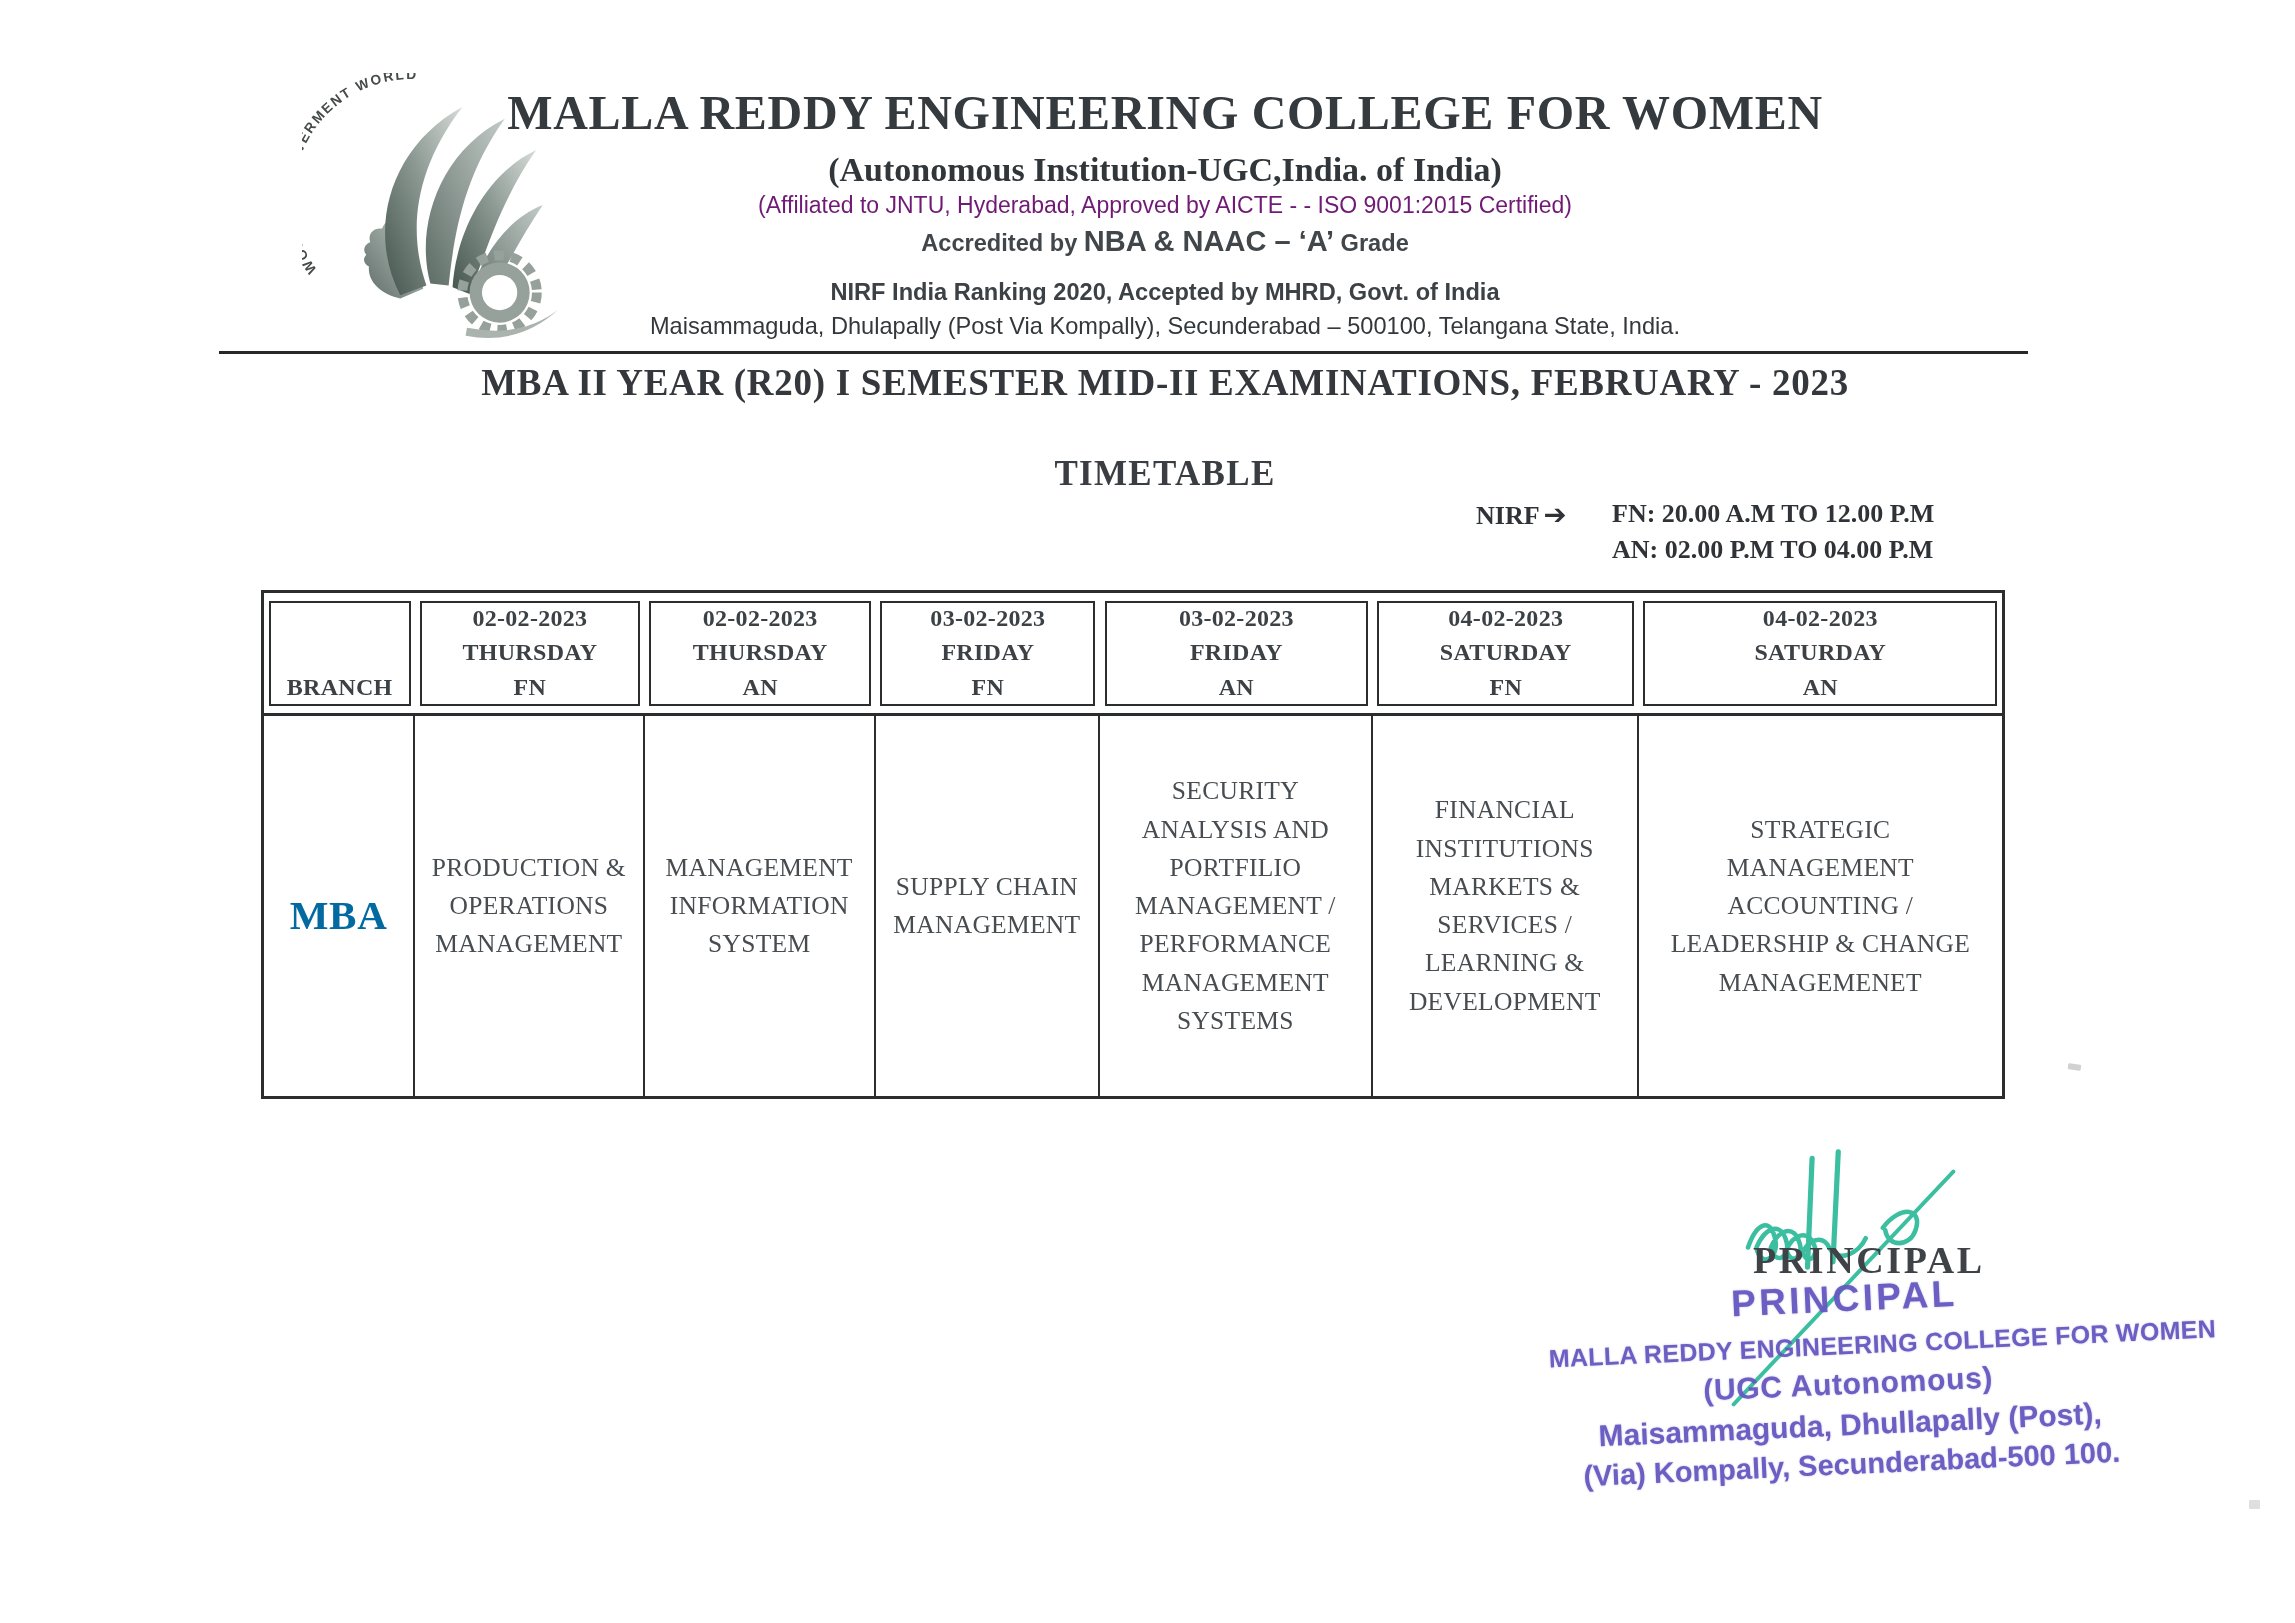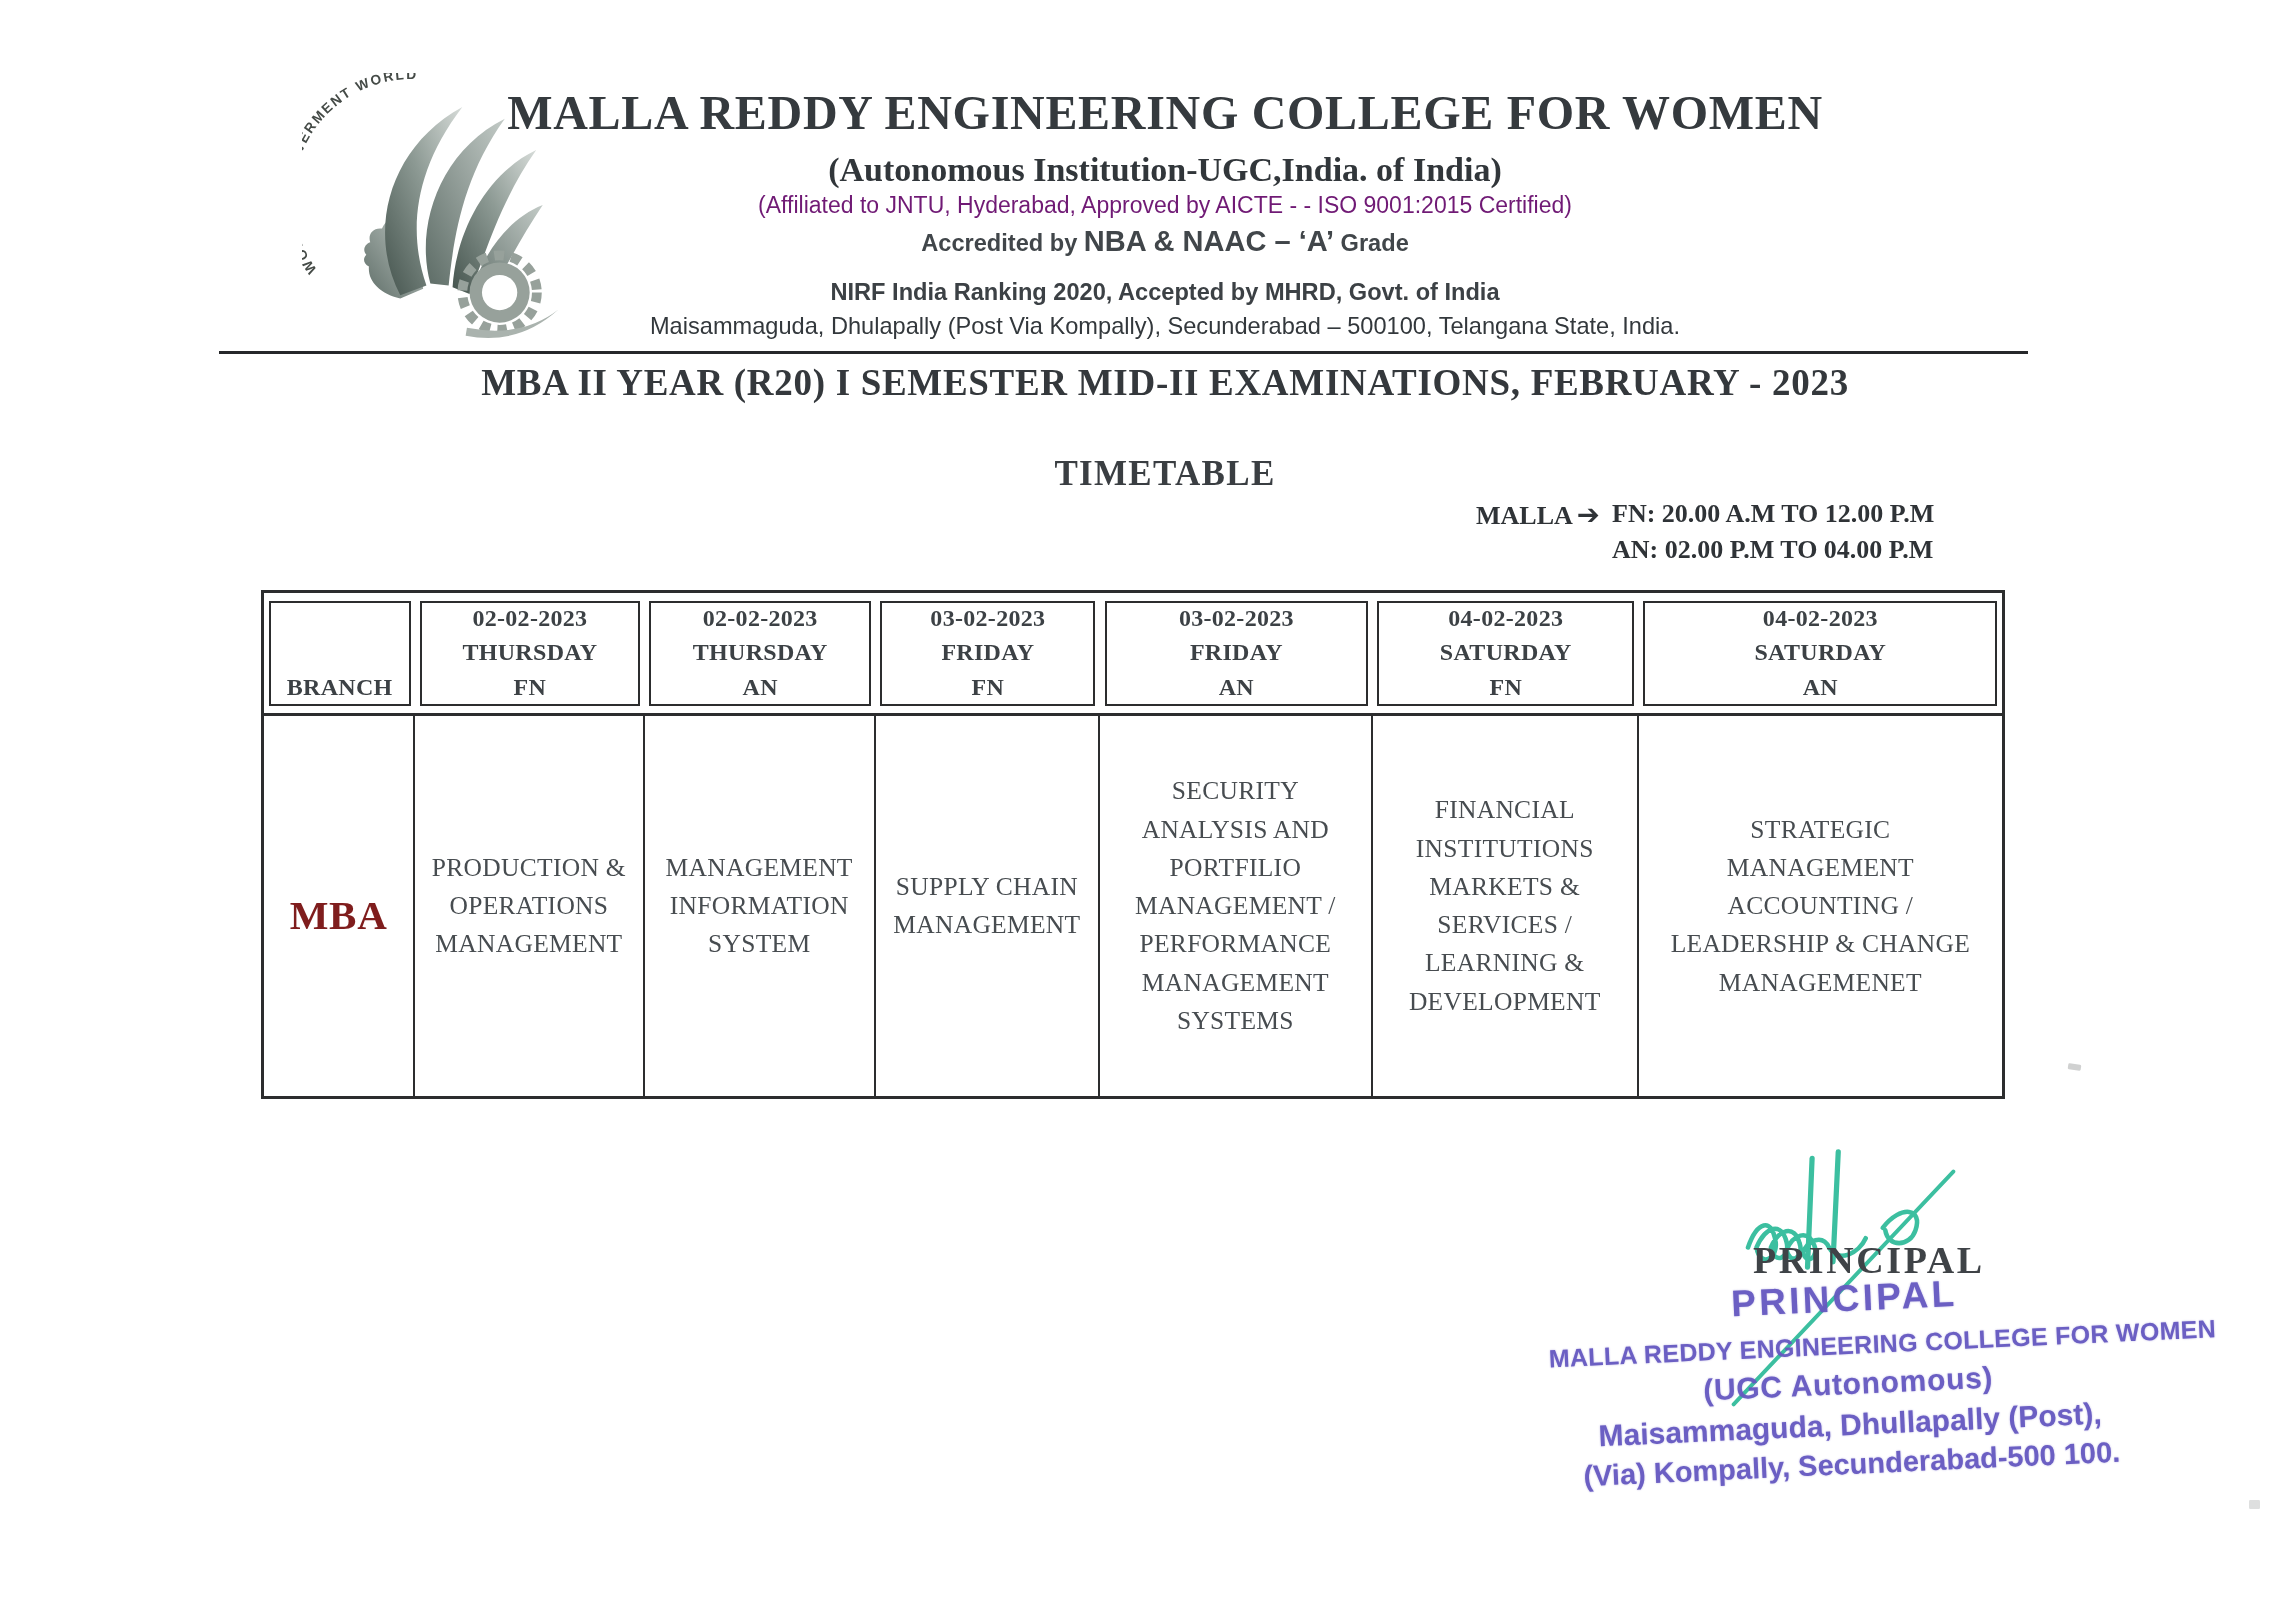--- a/index.html
+++ b/index.html
@@ -34,21 +34,21 @@
 
   
   table.tt{position:absolute;left:261px;top:590px;width:1744px;table-layout:fixed;
            border-collapse:separate;border-spacing:0;border:3.3px solid #2c2d2e;}
   table.tt th{height:111px;padding:4.6px 4.6px;border-bottom:3.3px solid #2c2d2e;vertical-align:middle;}
   .hbox{border:2px solid #2c2d2e;height:101px;display:flex;flex-direction:column;
         justify-content:flex-end;text-align:center;font:700 24px/1.42 "Liberation Serif",serif;
         color:#3c4145;letter-spacing:0.3px;overflow:hidden;}
   table.tt td{height:378px;vertical-align:middle;text-align:center;border-right:2px solid #2c2d2e;}
   table.tt td:last-child{border-right:none;}
-  .branch-name{font:700 41px/1 "Liberation Serif",serif;color:#7f1d1d;letter-spacing:0.7px;margin-top:18px;}
+  .branch-name{font:700 41px/1 "Liberation Serif",serif;color:#0369a1;letter-spacing:0.7px;margin-top:18px;}
   .subject{margin:0 auto;font:400 25.5px/1.5 "Liberation Serif",serif;color:#474c50;letter-spacing:0.3px;}
   .w-c2{width:202px;} .w-c3{width:204px;} .w-c4{width:196px;}
   .w-c5{width:206px;} .w-c6{width:194px;font-family:Liberation Serif, serif;} .w-c7{width:309px;}
 
   
   .principal-label{position:absolute;left:1753px;top:1241px;font:700 38px/1 "Liberation Serif",serif;
                    color:#3f4347;letter-spacing:2.6px;}
   .stamp{position:absolute;left:1550px;top:1278px;width:596px;text-align:center;
          transform:rotate(-2.6deg);color:#6659c1;font-family:"Liberation Sans",sans-serif;
          font-weight:700;text-shadow:0 0 2px rgba(102,89,193,0.45);opacity:0.96;}
@@ -107,21 +107,21 @@
     <div class="accredited"><span>Accredited by </span><span class="big">NBA &amp; NAAC – ‘A’ </span><span>Grade</span></div>
     <div class="nirf">NIRF India Ranking 2020, Accepted by MHRD, Govt. of India</div>
     <div class="address">Maisammaguda, Dhulapally (Post Via Kompally), Secunderabad – 500100, Telangana State, India.</div>
   </div>
   <div class="rule"></div>
 
   <div class="doc-title">MBA II YEAR (R20) I SEMESTER MID-II EXAMINATIONS, FEBRUARY - 2023</div>
   <div class="doc-subtitle">TIMETABLE</div>
 
   <div class="time-block">
-    <div class="time-label"><span>MALLA</span><span class="time-arrow">➔</span></div>
+    <div class="time-label"><span>NIRF</span><span class="time-arrow">➔</span></div>
     <div class="time-val">FN: 20.00 A.M TO 12.00 P.M</div>
     <div></div>
     <div class="time-val">AN: 02.00 P.M TO 04.00 P.M</div>
   </div>
 
   <table class="tt">
     <colgroup>
       <col style="width:8.7%">
         <col style="width:13.2%">
         <col style="width:13.3%">

